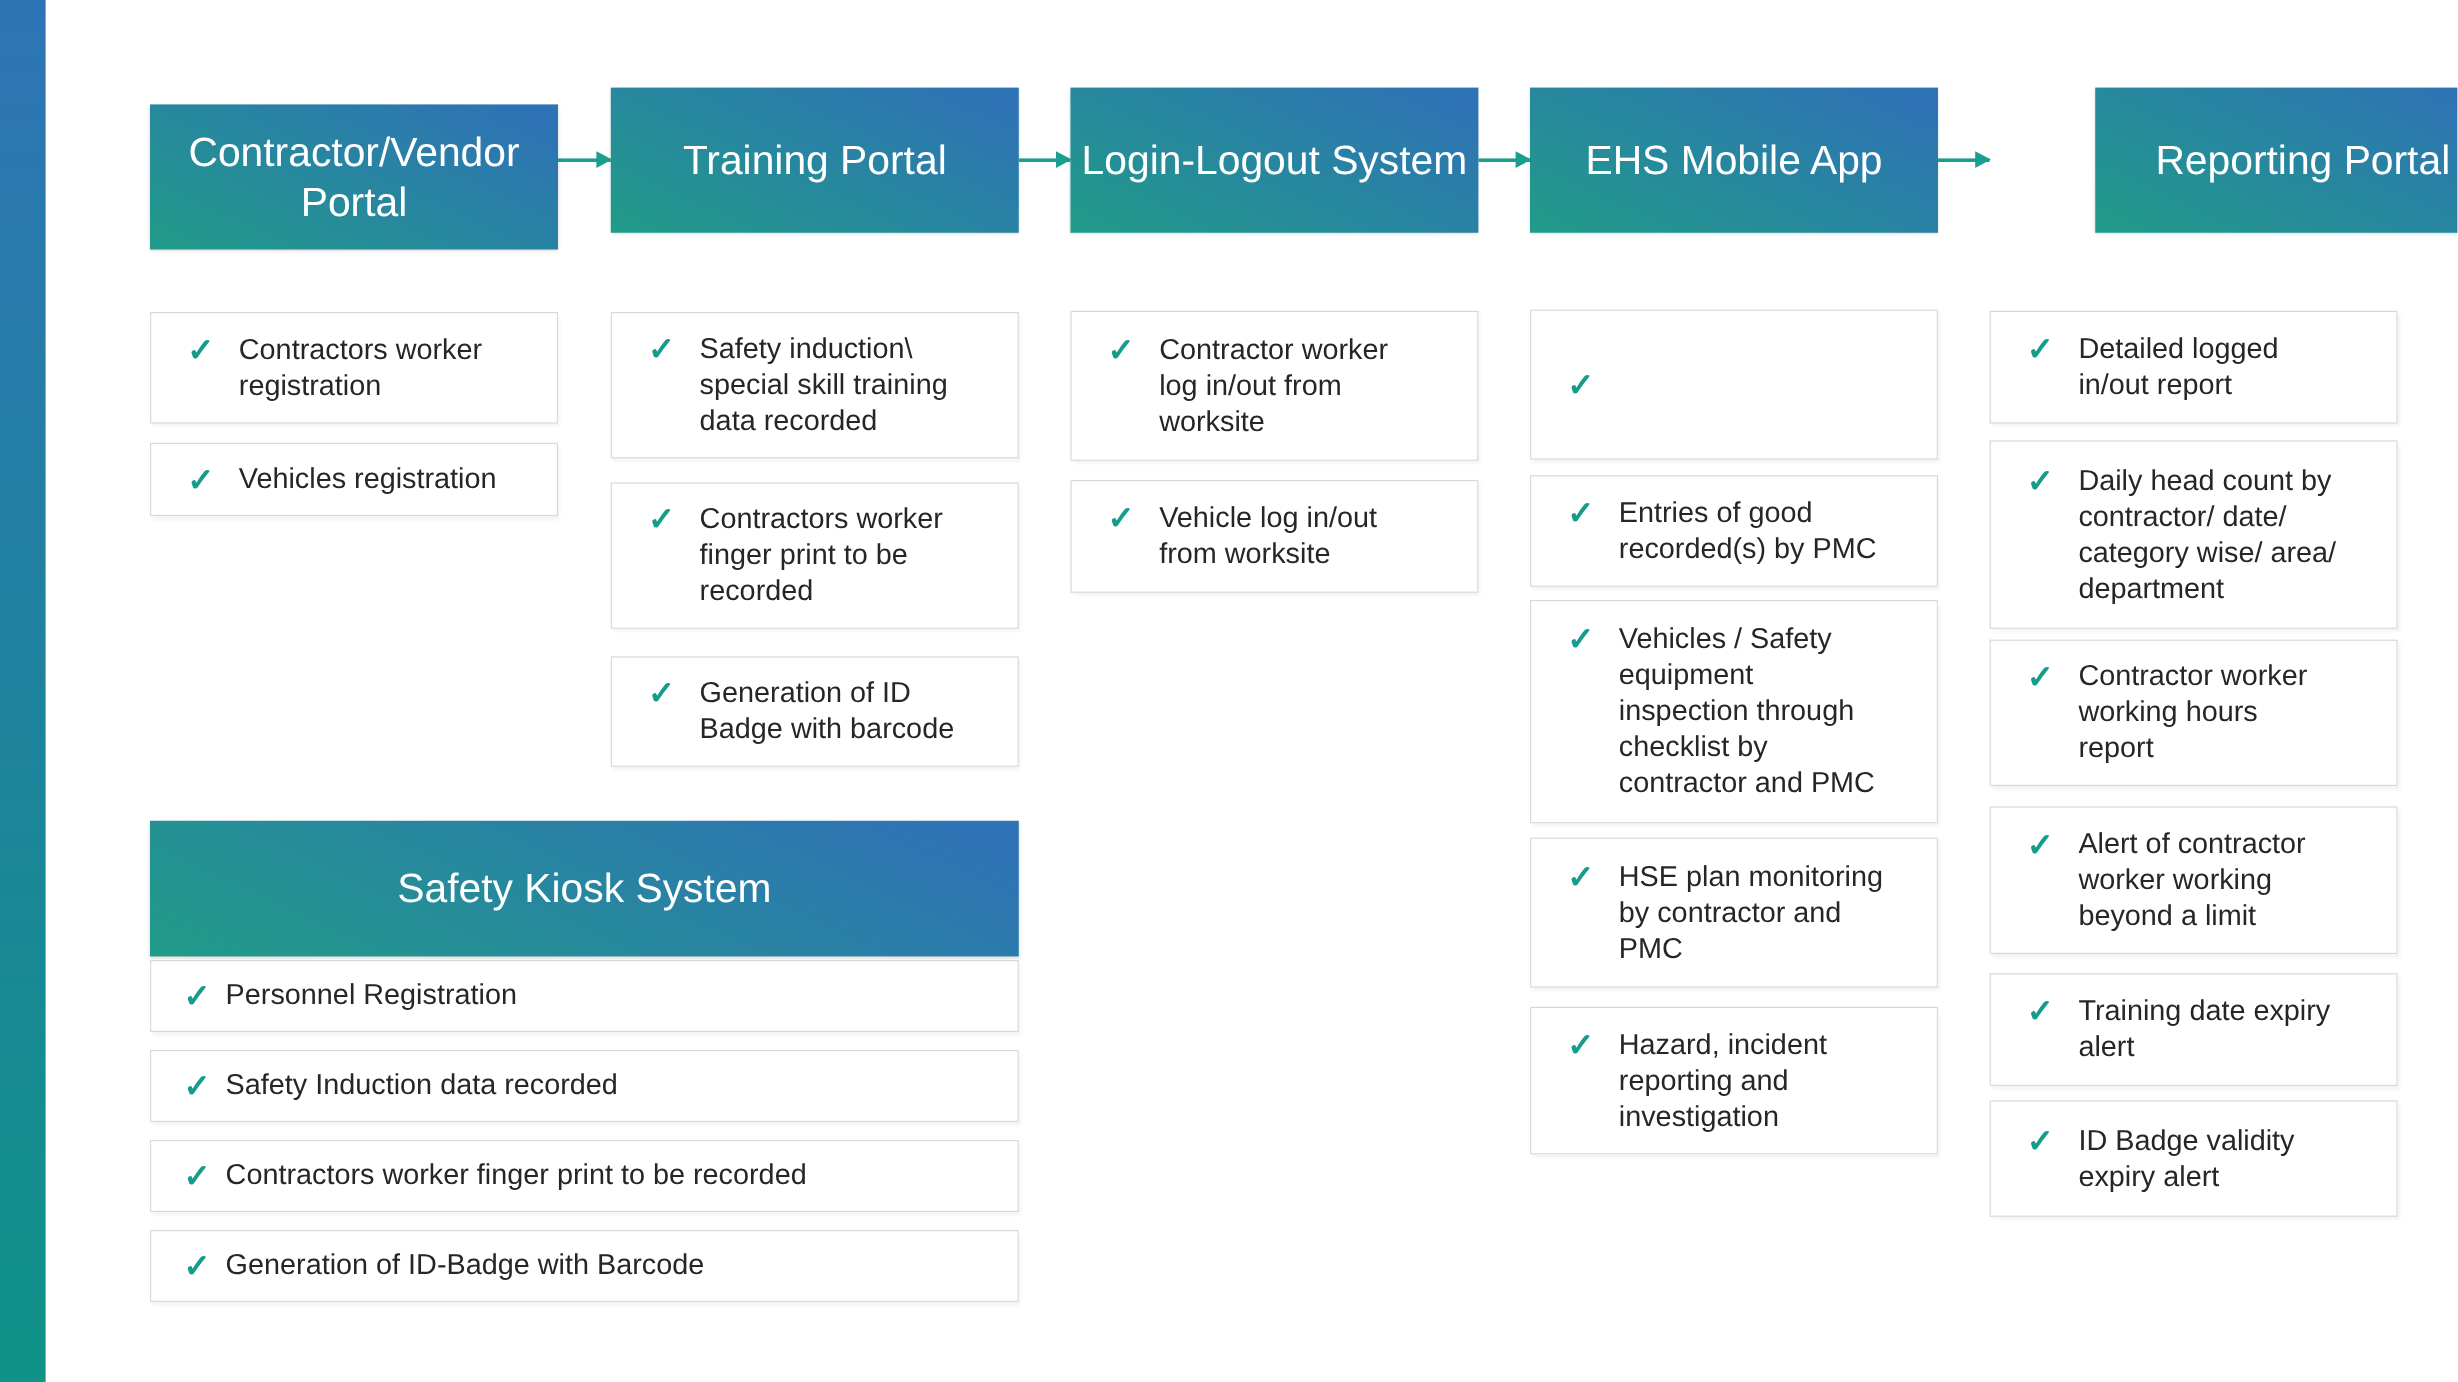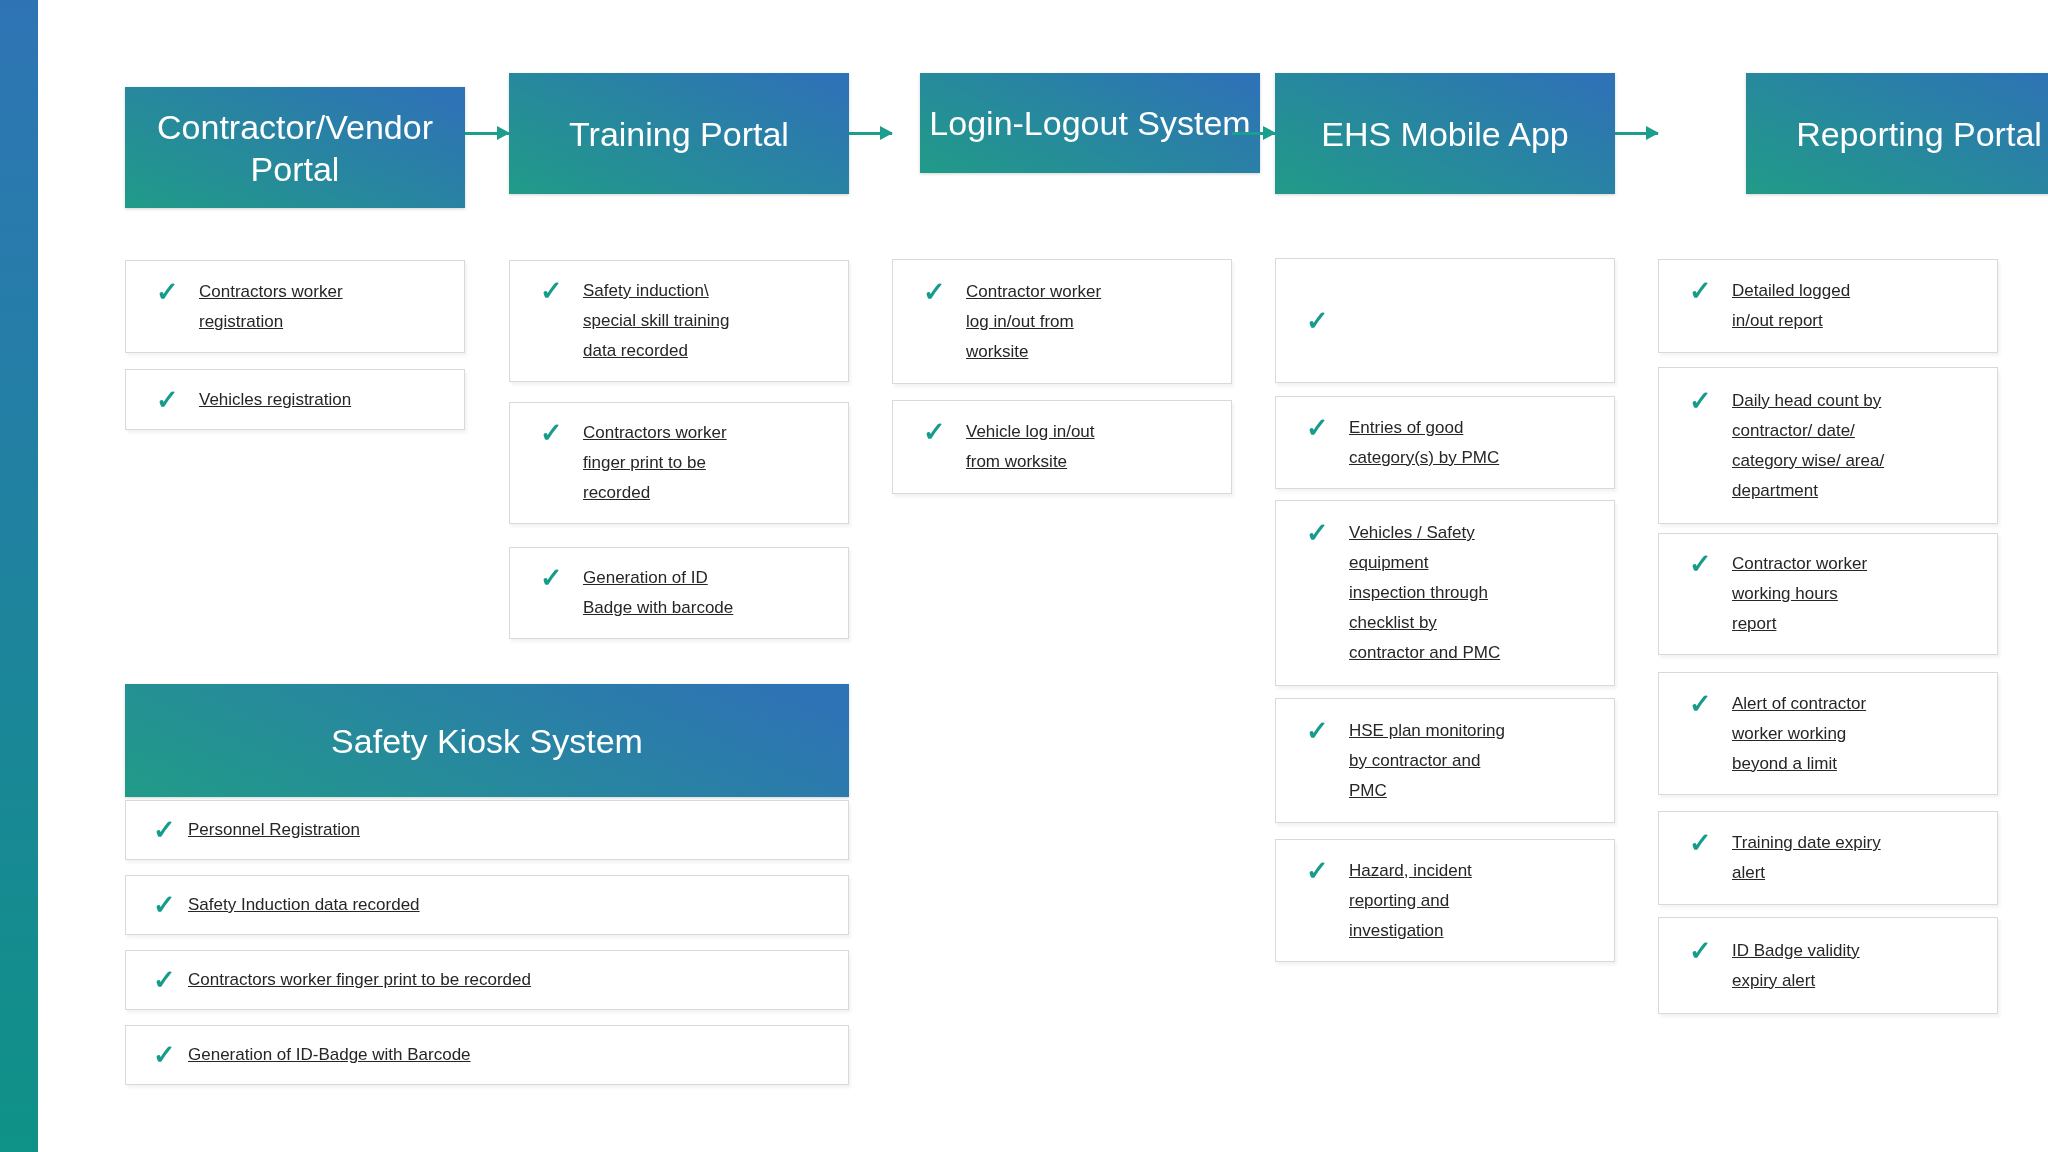--- a/index.html
+++ b/index.html
@@ -31,34 +31,34 @@
     position:absolute;background:#ffffff;
     border:1px solid var(--item-border-color,#d9d9d9);
     box-shadow:2px 3px 3px rgba(0,0,0,0.05);
     display:flex;align-items:center;color:var(--item-text-color,#262626);
   }
   .item-inner{display:flex;align-items:flex-start;width:100%;}
   .check{
     flex:none;margin-left:30px;width:43px;
     color:var(--check-color,#169c8b);font-size:27px;line-height:30px;font-weight:bold;
   }
-  .item-text{font-size:17px;line-height:30px;white-space:pre-line;text-decoration:underline;}
+  .item-text{font-size:24px;line-height:30px;white-space:pre-line;}
   .item.kiosk-item .check{margin-left:27px;width:35px;}
 </style>
 </head>
 <body>
 
 <div class="canvas">
 
   <div class="sidebar"></div>
 
   <div class="hdr" style="left:125px;top:87px;width:340px;height:121px">Contractor/Vendor
 Portal</div>
   <div class="hdr" style="left:509px;top:73px;width:340px;height:121px">Training Portal</div>
-  <div class="hdr" style="left:920px;top:73px;width:340px;height:100px">Login-Logout System</div>
+  <div class="hdr" style="left:892px;top:73px;width:340px;height:121px">Login-Logout System</div>
   <div class="hdr" style="left:1275px;top:73px;width:340px;height:121px">EHS Mobile App</div>
   <div class="hdr" style="left:1746px;top:73px;width:346px;height:121px">Reporting Portal</div>
 
   <div class="arrow" style="left:465px;top:132px;width:44px"></div>
   <div class="arrow" style="left:849px;top:132px;width:43px"></div>
   <div class="arrow" style="left:1232px;top:132px;width:43px"></div>
   <div class="arrow" style="left:1615px;top:132px;width:43px"></div>
 
   <div class="item" style="left:125px;top:260px;width:340px;height:93px">
     <div class="item-inner">
@@ -116,21 +116,21 @@
 
   <div class="item" style="left:1275px;top:258px;width:340px;height:125px">
     <div class="item-inner">
         <span class="check">✓</span>
       </div>
   </div>
   <div class="item" style="left:1275px;top:396px;width:340px;height:93px">
     <div class="item-inner">
         <span class="check">✓</span>
     <div class="item-text">Entries of good
-category(s) by PMC</div>
+recorded(s) by PMC</div>
       </div>
   </div>
   <div class="item" style="left:1275px;top:500px;width:340px;height:186px">
     <div class="item-inner">
         <span class="check">✓</span>
     <div class="item-text">Vehicles / Safety
 equipment
 inspection through
 checklist by
 contractor and PMC</div>

